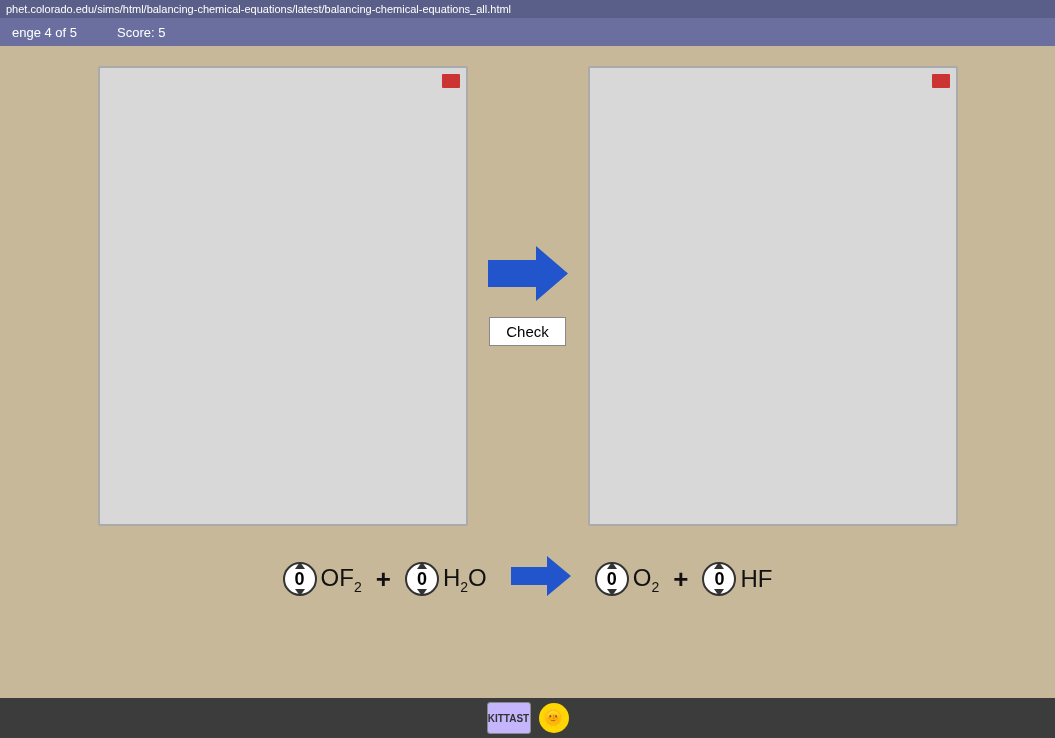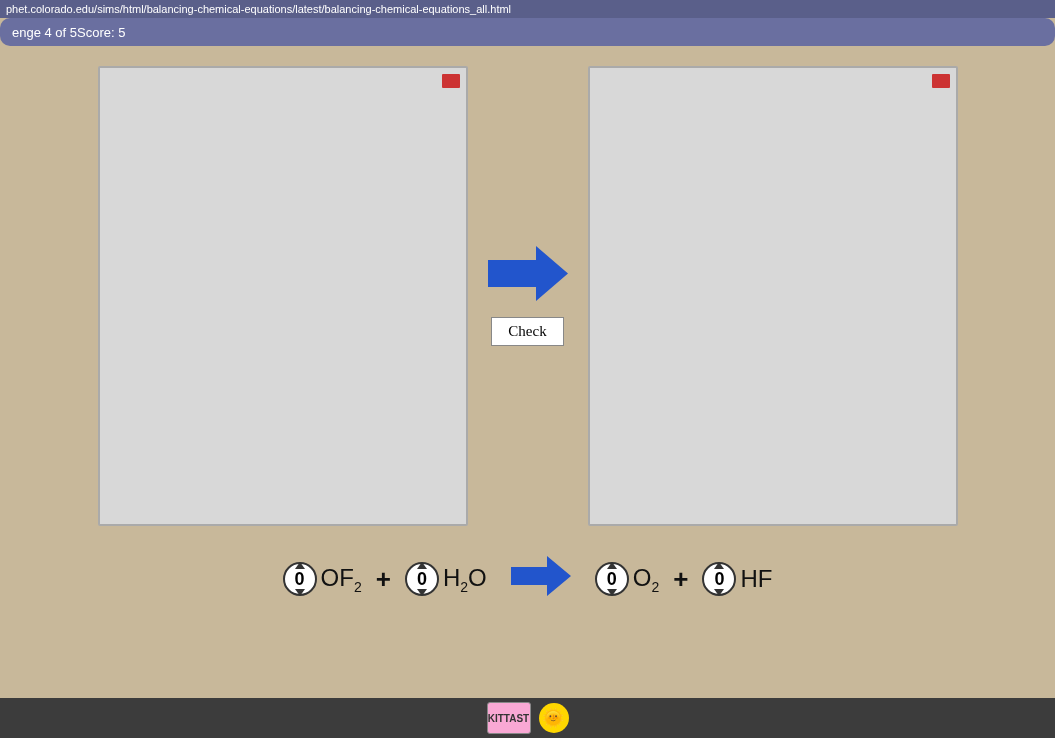--- a/index.html
+++ b/index.html
@@ -26,21 +26,21 @@
 
     .second-bar {
       width: 100%;
       background: #6a6fa0;
       color: white;
       font-size: 13px;
       padding: 4px 12px;
       height: 28px;
       display: flex;
       align-items: center;
-      border-radius: 10px;
+      gap: 40px;
     }
 
     .main-area {
       width: 100%;
       padding: 20px 40px;
       display: flex;
       flex-direction: column;
       align-items: center;
       gap: 20px;
     }
@@ -84,21 +84,21 @@
       position: relative;
     }
 
     .check-btn {
       background: white;
       border: 1px solid #888;
       padding: 5px 16px;
       font-size: 15px;
       cursor: pointer;
       border-radius: 0;
-      font-family: Liberation Serif, serif;
+      font-family: Liberation Sans, sans-serif;
     }
 
     .chemical-equation-row {
       display: flex;
       align-items: center;
       gap: 10px;
       margin-top: 10px;
       font-size: 24px;
       font-weight: bold;
     }
@@ -185,21 +185,21 @@
       background: #3c3c3c;
       display: flex;
       align-items: center;
       justify-content: center;
       gap: 8px;
     }
 
     .taskbar-btn {
       width: 44px;
       height: 32px;
-      background: #f9a8d4;
+      background: #c4b5fd;
       border: 1px solid #888;
       border-radius: 3px;
       display: flex;
       align-items: center;
       justify-content: center;
       cursor: pointer;
       font-size: 10px;
       font-weight: bold;
       color: #333;
     }

